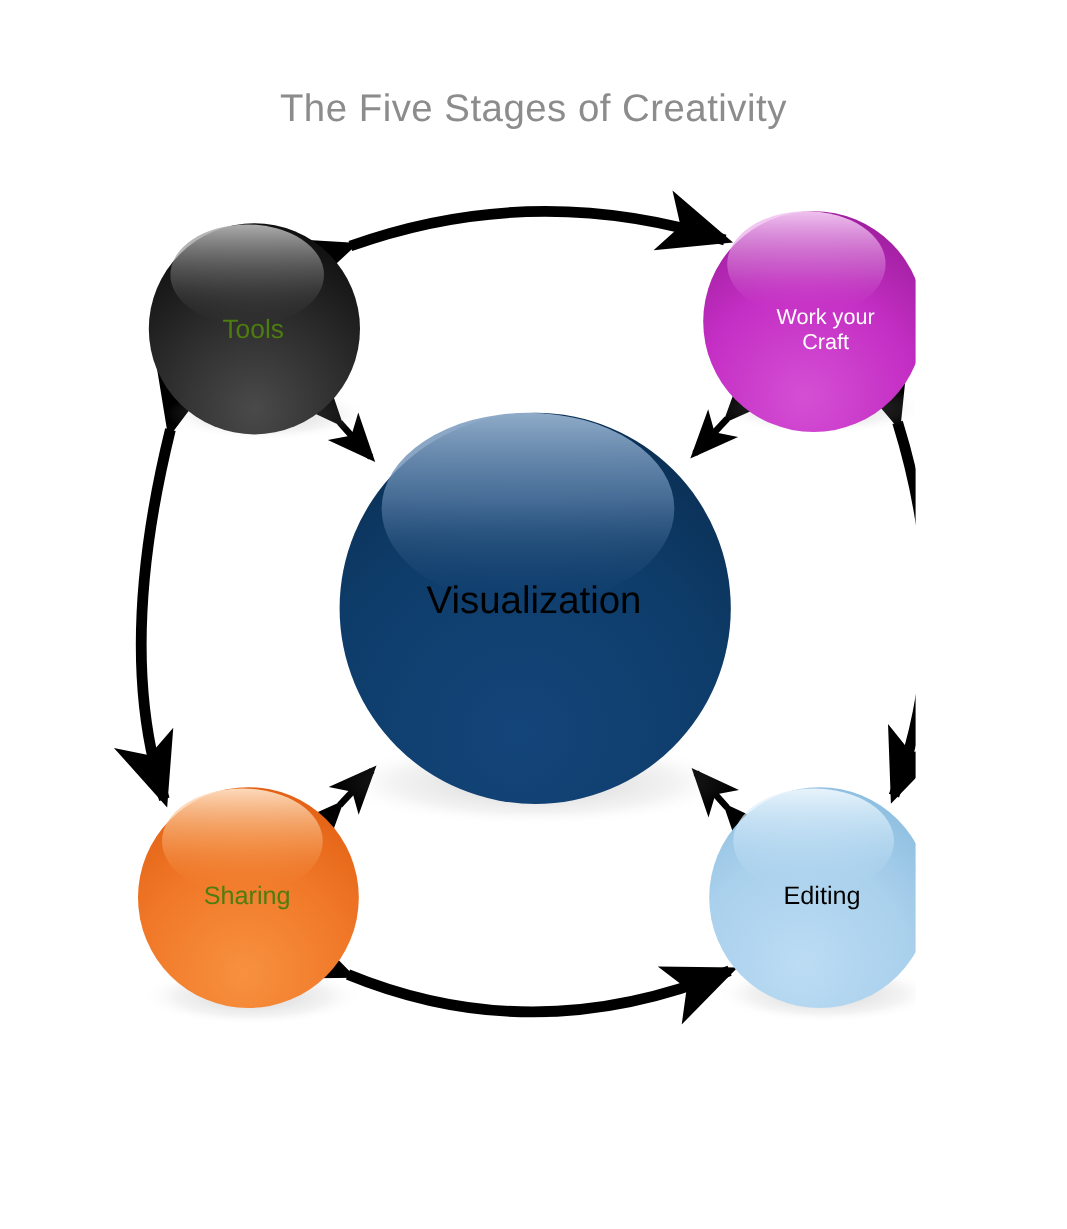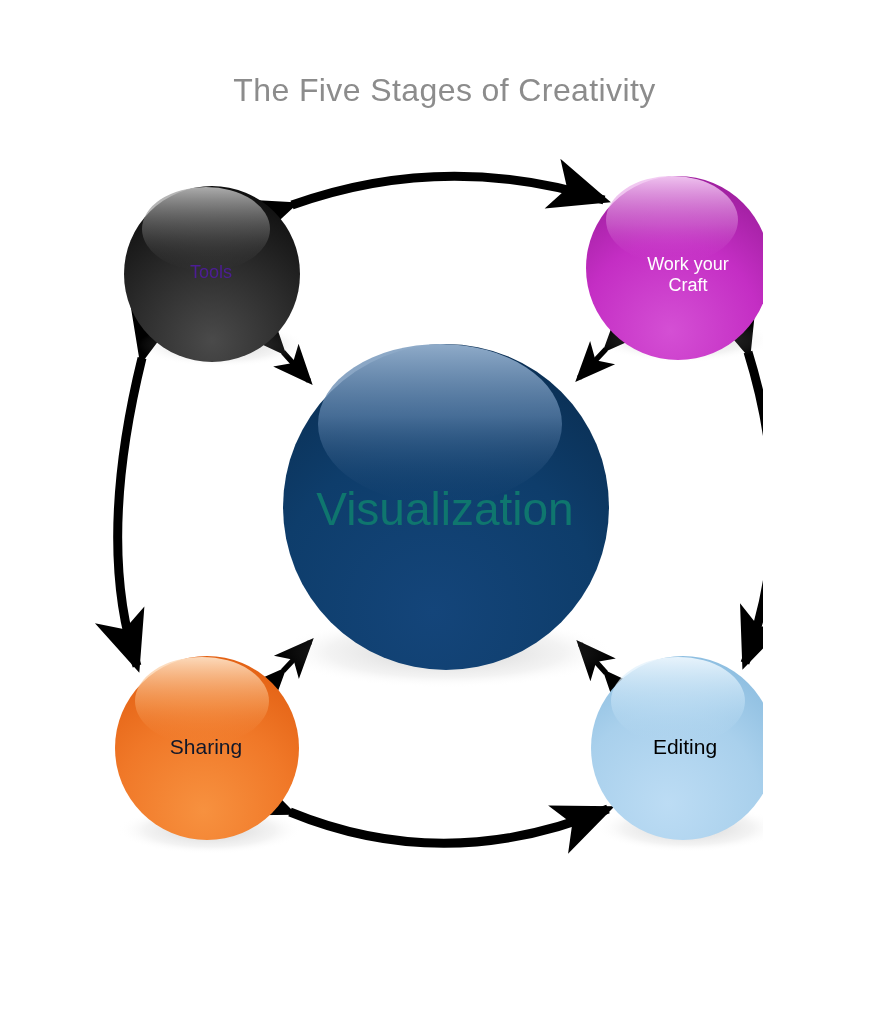--- a/index.html
+++ b/index.html
@@ -44,43 +44,43 @@
   .node-label {
     position: absolute;
     text-align: center;
     font-family: "Liberation Sans", sans-serif;
     line-height: 1.18;
     z-index: 6;
     pointer-events: none;
     white-space: pre-line;
   }
   .label-center {
-    font-size: 46px;
-    color: #0f766e;
+    font-size: 32px;
+    color: #000000;
     width: 420px;
     left: 235px;
     top: 482px;
   }
   .label-tools {
-    font-size: 18px;
-    color: #4c1d95;
+    font-size: 22px;
+    color: #4d7c0f;
     width: 220px;
     left: 101px;
     top: 262px;
   }
   .label-craft {
     font-size: 18px;
     color: #ffffff;
     width: 220px;
     left: 578px;
     top: 254px;
   }
   .label-sharing {
     font-size: 21px;
-    color: #0f172a;
+    color: #4d7c0f;
     width: 220px;
     left: 96px;
     top: 735px;
   }
   .label-editing {
     font-size: 21px;
     color: #000000;
     width: 220px;
     left: 575px;
     top: 735px;

